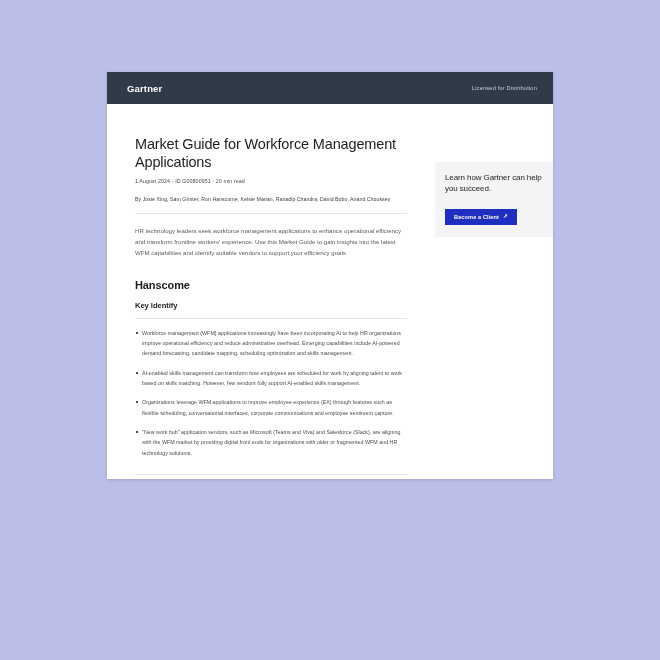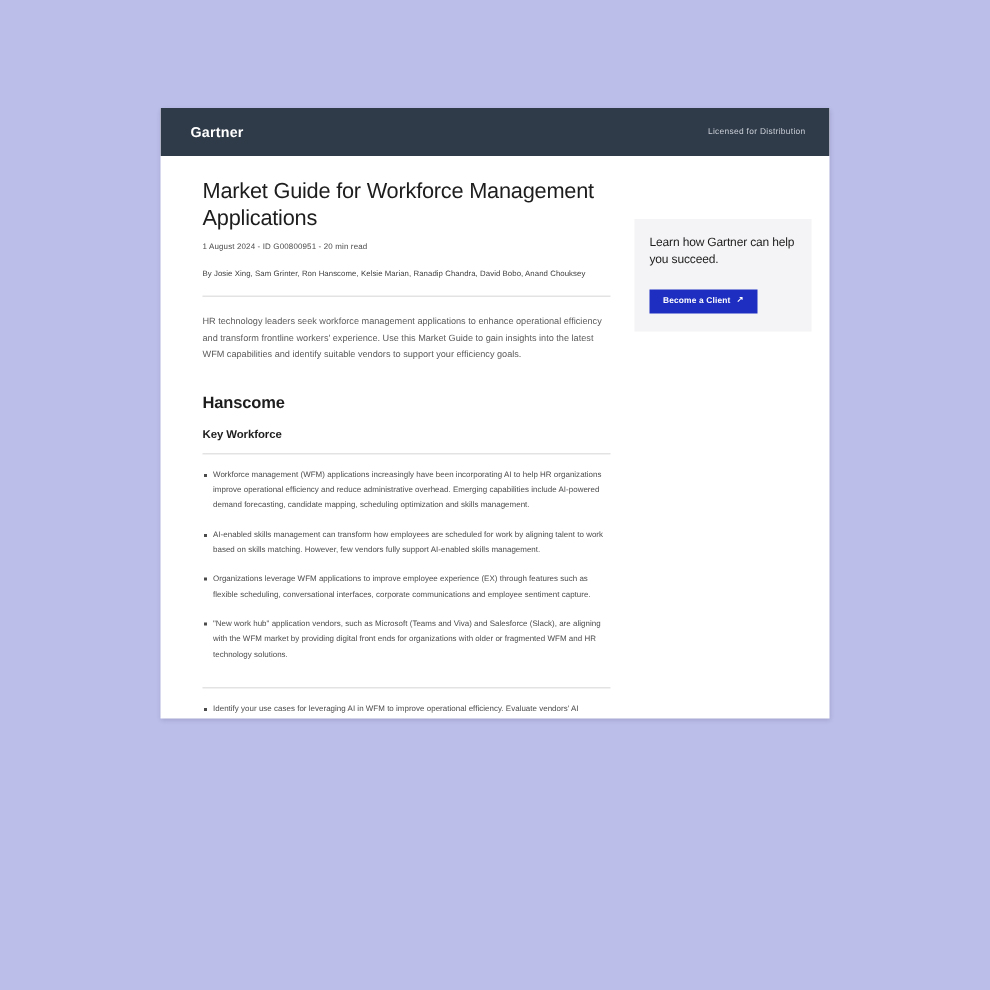--- a/index.html
+++ b/index.html
@@ -46,21 +46,22 @@
     color: #c9ced6;
     font-size: 5.6px;
     letter-spacing: 0.2px;
   }
 
   
   #sheet-body {
     padding: 16px 22px 0 28px;
     box-sizing: border-box;
     display: flex;
-    gap: 16px;
+    gap: 28px;
+    margin-top: 16px;
   }
   #main-col {
     width: 272px;
     flex: none;
   }
   #side-col {
     width: 118px;
     flex: none;
     padding-top: 26px;
   }
@@ -186,21 +187,21 @@
   <div id="sheet-body">
 
     <div id="main-col">
 
       <h1 id="doc-title">Market Guide for Workforce Management Applications</h1>
       <div id="doc-meta">1 August 2024 - ID G00800951 - 20 min read</div>
       <div id="doc-authors">By Josie Xing, Sam Grinter, Ron Hanscome, Kelsie Marian, Ranadip Chandra, David Bobo, Anand Chouksey</div>
       <div id="doc-abstract">HR technology leaders seek workforce management applications to enhance operational efficiency and transform frontline workers' experience. Use this Market Guide to gain insights into the latest WFM capabilities and identify suitable vendors to support your efficiency goals.</div>
 
       <div class="h-major">Hanscome</div>
-      <div class="h-minor">Key Workforce</div>
+      <div class="h-minor">Key Identify</div>
       <div class="sec-rule"></div>
 
       <ul class="bullets">
         <li>Workforce management (WFM) applications increasingly have been incorporating AI to help HR organizations improve operational efficiency and reduce administrative overhead. Emerging capabilities include AI-powered demand forecasting, candidate mapping, scheduling optimization and skills management.</li>
         <li>AI-enabled skills management can transform how employees are scheduled for work by aligning talent to work based on skills matching. However, few vendors fully support AI-enabled skills management.</li>
         <li>Organizations leverage WFM applications to improve employee experience (EX) through features such as flexible scheduling, conversational interfaces, corporate communications and employee sentiment capture.</li>
         <li>"New work hub" application vendors, such as Microsoft (Teams and Viva) and Salesforce (Slack), are aligning with the WFM market by providing digital front ends for organizations with older or fragmented WFM and HR technology solutions.</li>
       </ul>
 
       <div class="block-gap"></div>

